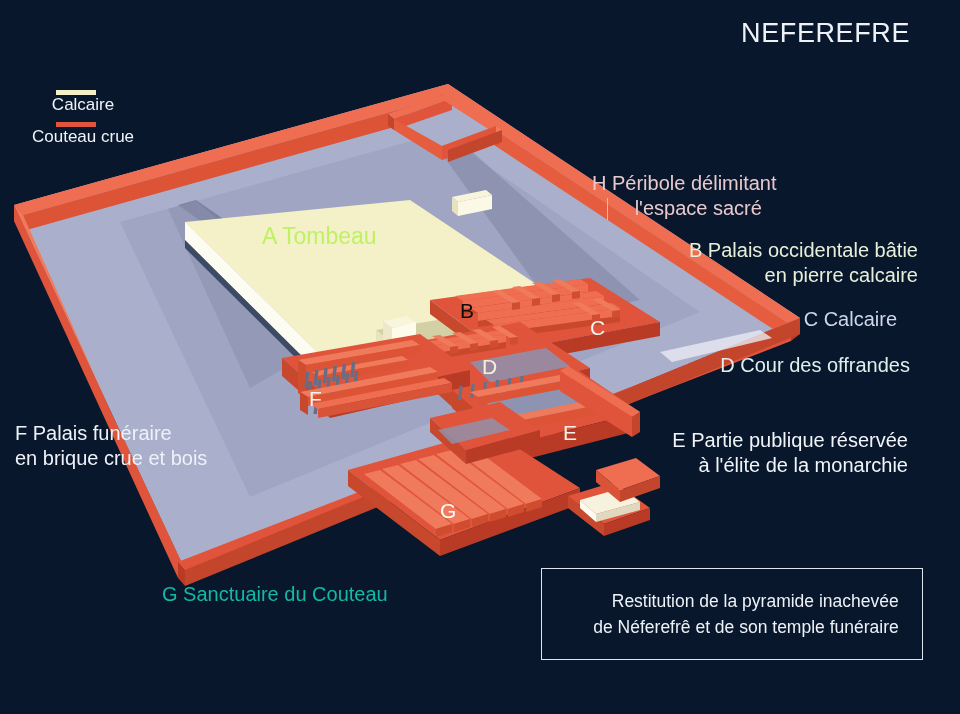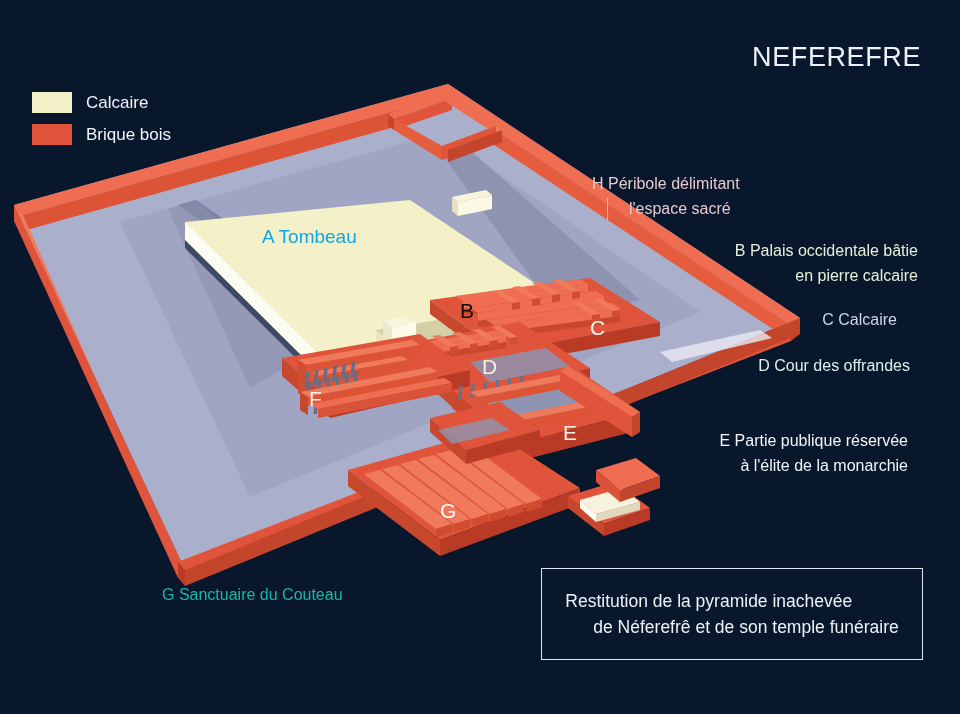--- a/index.html
+++ b/index.html
@@ -10,37 +10,36 @@
   #stage{
     position:relative;
     width:960px;height:714px;
     background:#08172c;
     overflow:hidden;
   }
   #scene{position:absolute;left:0;top:0;width:960px;height:714px;}
 
   
   .title{
-    position:absolute;right:39px;top:18px;
+    position:absolute;right:50px;top:18px;
     font-size:27px;letter-spacing:.6px;
     color:#eef2f7;
     white-space:nowrap;
-    margin-top:24px;
   }
 
   
   .legend{position:absolute;left:32px;top:90px;}
-  .legend-row{display:flex;align-items:center;height:25px;margin-bottom:7px;}
+  .legend-row{display:flex;align-items:center;height:25px;margin-bottom:7px;flex-direction:column;}
   .legend-sw{width:40px;height:21px;margin-right:14px;display:block;}
   .legend-label{font-size:17px;color:#f0f3f8;white-space:nowrap;}
 
   
   .ann{
     position:absolute;
-    font-size:16px;
+    font-size:20px;
     line-height:25px;
     color:#eaf0f7;
     white-space:nowrap;
   }
   .ann.r{text-align:right;}
   .ann.c{text-align:center;}
 
   
   .leader{
     position:absolute;
@@ -60,21 +59,21 @@
     position:absolute;
     left:541px;top:568px;
     width:382px;height:92px;
     border:1px solid #dfe6ee;
     box-sizing:border-box;
     display:flex;align-items:center;justify-content:center;
     background:transparent;
   }
   .caption-inner{
     font-size:17.5px;line-height:26px;
-    color:#eef2f8;text-align:left;
+    color:#eef2f8;text-align:right;
     padding:0 10px;
   }
   .caption-inner span{display:block;}
   .cap2{padding-left:28px;}
 </style>
 </head>
 <body>
 
 <div id="stage">
 
@@ -350,21 +349,21 @@
 
   <div class="title">NEFEREFRE</div>
 
   <div class="legend">
     <div class="legend-row">
       <span class="legend-sw" style="background:#f3efc6"></span>
       <span class="legend-label">Calcaire</span>
     </div>
     <div class="legend-row">
       <span class="legend-sw" style="background:#e0543b"></span>
-      <span class="legend-label">Brique bois</span>
+      <span class="legend-label">Couteau crue</span>
     </div>
   </div>
 
   <div class="ann c" style="left:592px;top:171px;color:#e8c9cd;">
     <div>H Péribole délimitant</div>
     <div style="margin-left:28px;">l'espace sacré</div>
   </div>
   <div class="leader" style="left:607px;top:198px;height:22px;background:#d8bfc3;"></div>
 
   <div class="ann r" style="right:42px;top:238px;color:#e8efd8;">
@@ -378,26 +377,30 @@
 
   <div class="ann r" style="right:50px;top:353px;color:#dff0ec;">
     <div>D Cour des offrandes</div>
   </div>
 
   <div class="ann r" style="right:52px;top:428px;color:#f1f4f9;">
     <div>E Partie publique réservée</div>
     <div>à l'élite de la monarchie</div>
   </div>
 
+  <div class="ann" style="left:15px;top:421px;color:#eef2f8;">
+    <div>F Palais funéraire</div>
+    <div>en brique crue et bois</div>
+  </div>
 
   <div class="ann" style="left:162px;top:582px;color:#14b8a6;">
     <div>G Sanctuaire du Couteau</div>
   </div>
 
-  <div class="key" style="left:262px;top:226px;color:#0ea5e9;font-size:19px;">A Tombeau</div>
+  <div class="key" style="left:262px;top:226px;color:#bef264;font-size:23px;">A Tombeau</div>
   <div class="key" style="left:460px;top:300px;color:#0c0c0c;">B</div>
   <div class="key" style="left:590px;top:317px;color:#f4f2ee;">C</div>
   <div class="key" style="left:482px;top:356px;color:#f6eedd;">D</div>
   <div class="key" style="left:563px;top:422px;color:#f8f3e6;">E</div>
   <div class="key" style="left:309px;top:388px;color:#f6f3ec;">F</div>
   <div class="key" style="left:440px;top:500px;color:#fbfbfb;">G</div>
 
   <div class="caption">
     <div class="caption-inner">
       <span>Restitution de la pyramide inachevée</span>

